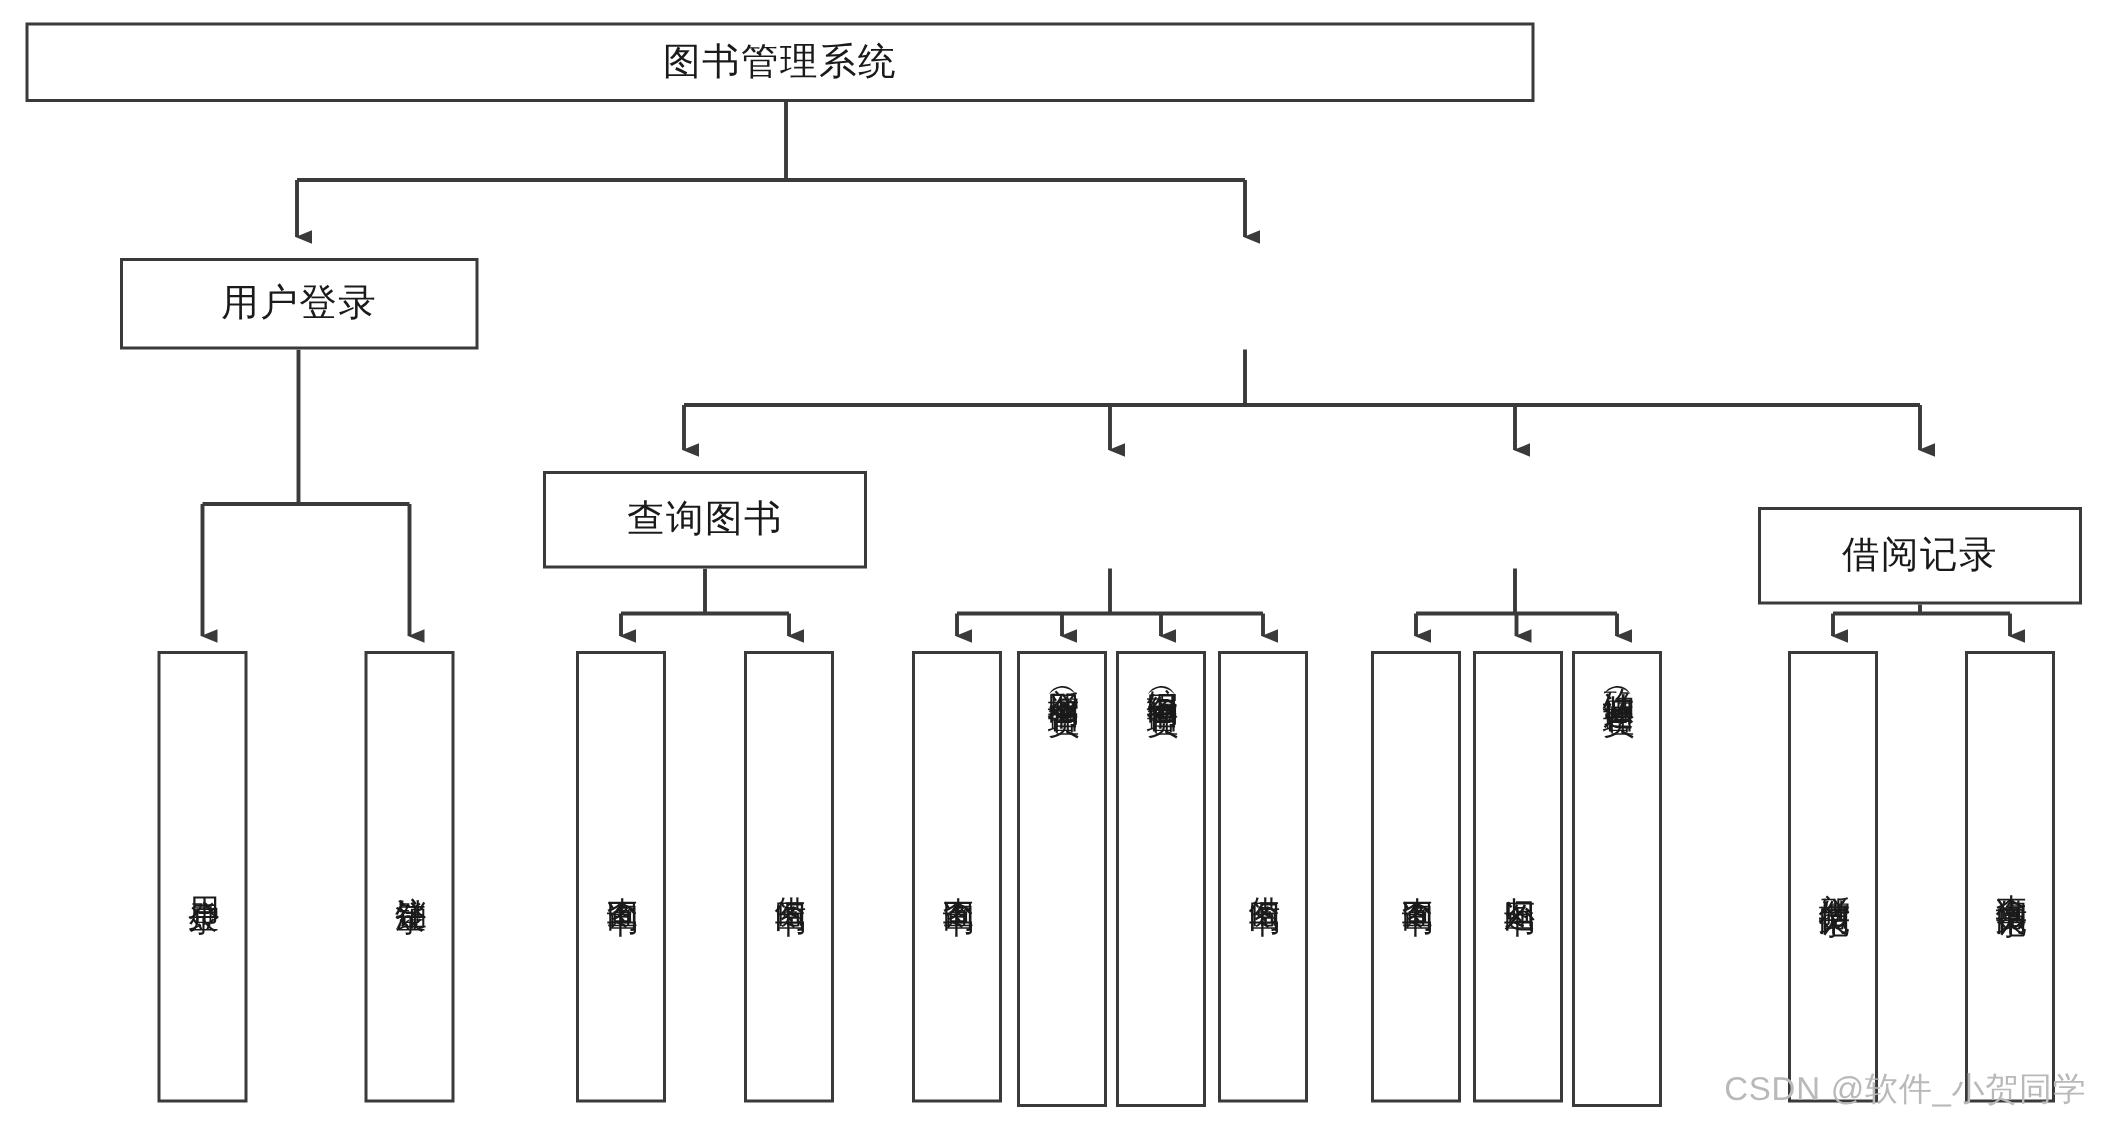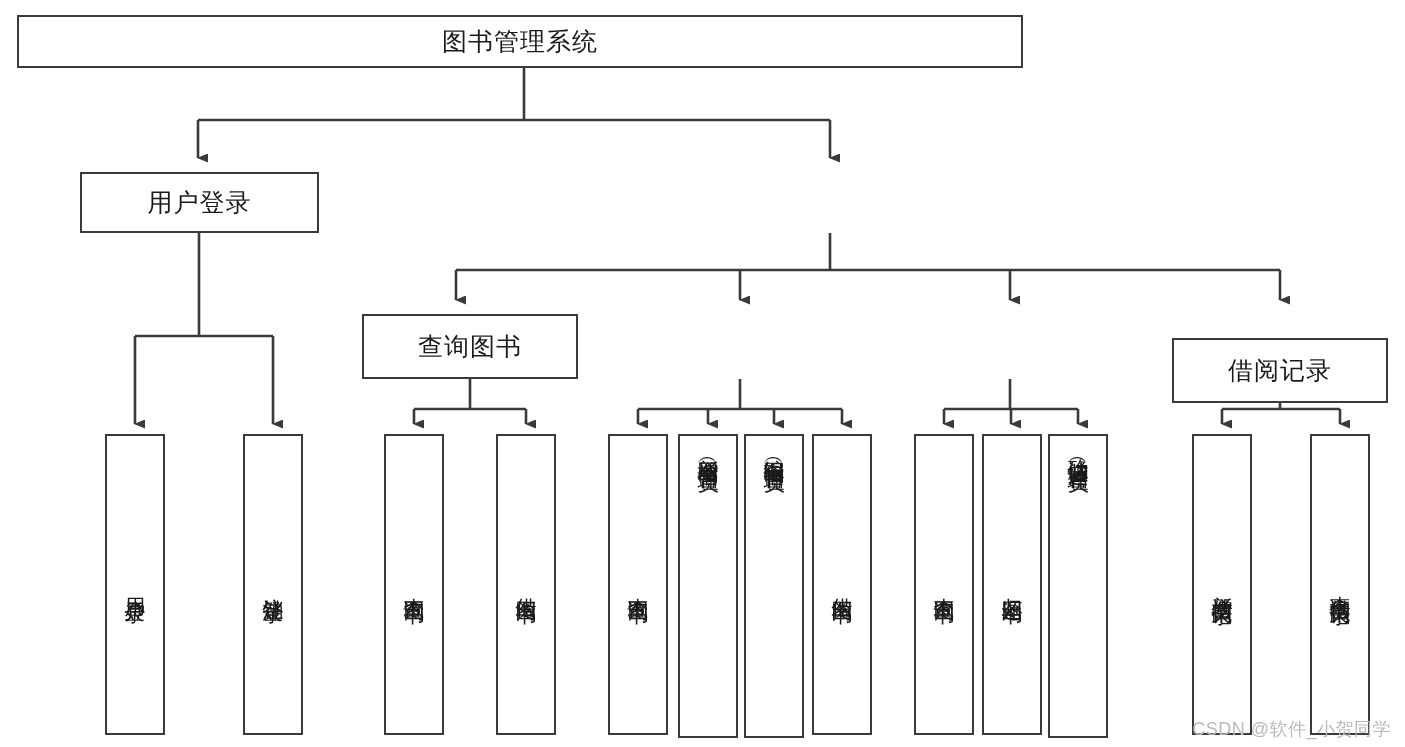--- a/index.html
+++ b/index.html
@@ -54,21 +54,21 @@
     line-height: 1.05;
   }
   .node-box.vertical.centered {
     align-items: center;
     padding-top: 0;
   }
   #watermark {
     position: absolute;
     right: 14px;
     bottom: 6px;
-    font-size: 18px;
+    font-size: 22px;
     color: #b9b9b9;
     white-space: nowrap;
     letter-spacing: 0.5px;
   }
 </style>
 </head>
 <body>
 
 <div id="canvas">
 

